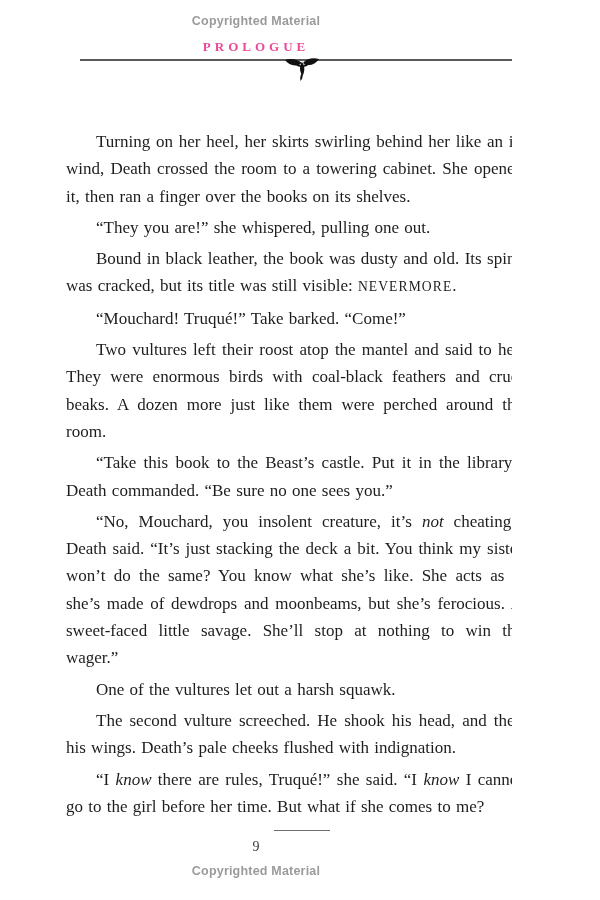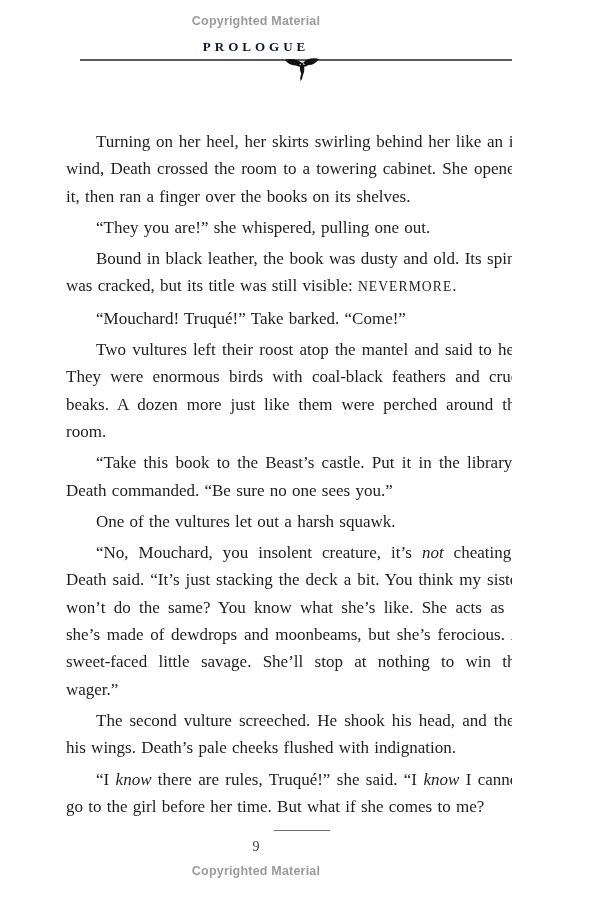--- a/index.html
+++ b/index.html
@@ -24,21 +24,21 @@
   .copyright.top { top: 14px; }
   .copyright.bottom { top: 864px; }
   .chapter-title {
     position: absolute;
     top: 39px; left: 0; right: 0;
     text-align: center;
     font-family: "Liberation Serif", serif;
     font-size: 13px;
     font-weight: bold;
     letter-spacing: 4px;
-    color: #0f172a;
+    color: #ec4899;
   }
   .header-rule {
     position: absolute;
     top: 59px; left: 80px;
     width: 445px; height: 2px;
     background: #5a5a5a;
   }
   .ornament {
     position: absolute;
     top: 58px; left: 284px;
@@ -95,22 +95,22 @@
     </svg>
   </div>
 
   <div class="body-text">
       <p class="para"><span>Turning on her heel, her skirts swirling behind her like an ill wind, Death crossed the room to a towering cabinet. She opened it, then ran a finger over the books on its shelves.</span></p>
       <p class="para"><span>“They you are!” she whispered, pulling one out.</span></p>
       <p class="para"><span>Bound in black leather, the book was dusty and old. Its spine was cracked, but its title was still visible: </span><span class="sc">NEVERMORE</span><span>.</span></p>
       <p class="para"><span>“Mouchard! Truqué!” Take barked. “Come!”</span></p>
       <p class="para"><span>Two vultures left their roost atop the mantel and said to her. They were enormous birds with coal-black feathers and cruel beaks. A dozen more just like them were perched around the room.</span></p>
       <p class="para"><span>“Take this book to the Beast’s castle. Put it in the library,” Death commanded. “Be sure no one sees you.”</span></p>
+      <p class="para"><span>“No, Mouchard, you insolent creature, it’s </span><span class="i">not</span><span> cheating,” Death said. “It’s just stacking the deck a bit. You think my sister won’t do the same? You know what she’s like. She acts as if she’s made of dewdrops and moonbeams, but she’s ferocious. A sweet-faced little savage. She’ll stop at nothing to win the wager.”</span></p>
       <p class="para"><span>One of the vultures let out a harsh squawk.</span></p>
-      <p class="para"><span>“No, Mouchard, you insolent creature, it’s </span><span class="i">not</span><span> cheating,” Death said. “It’s just stacking the deck a bit. You think my sister won’t do the same? You know what she’s like. She acts as if she’s made of dewdrops and moonbeams, but she’s ferocious. A sweet-faced little savage. She’ll stop at nothing to win the wager.”</span></p>
       <p class="para"><span>The second vulture screeched. He shook his head, and then his wings. Death’s pale cheeks flushed with indignation.</span></p>
       <p class="para"><span>“I </span><span class="i">know</span><span> there are rules, Truqué!” she said. “I </span><span class="i">know</span><span> I cannot go to the girl before her time. But what if she comes to me?</span></p>
     </div>
 
   <div>
     <div class="footer-rule"></div>
     <div class="page-number">9</div>
     <div class="copyright bottom">Copyrighted Material</div>
   </div>
 

